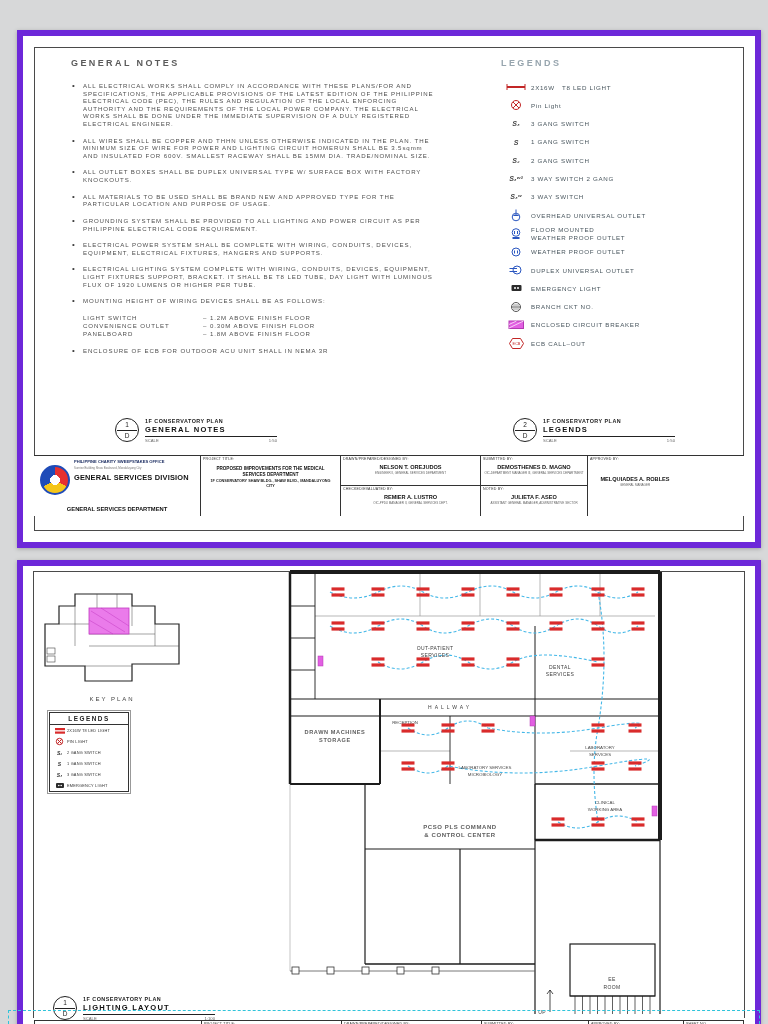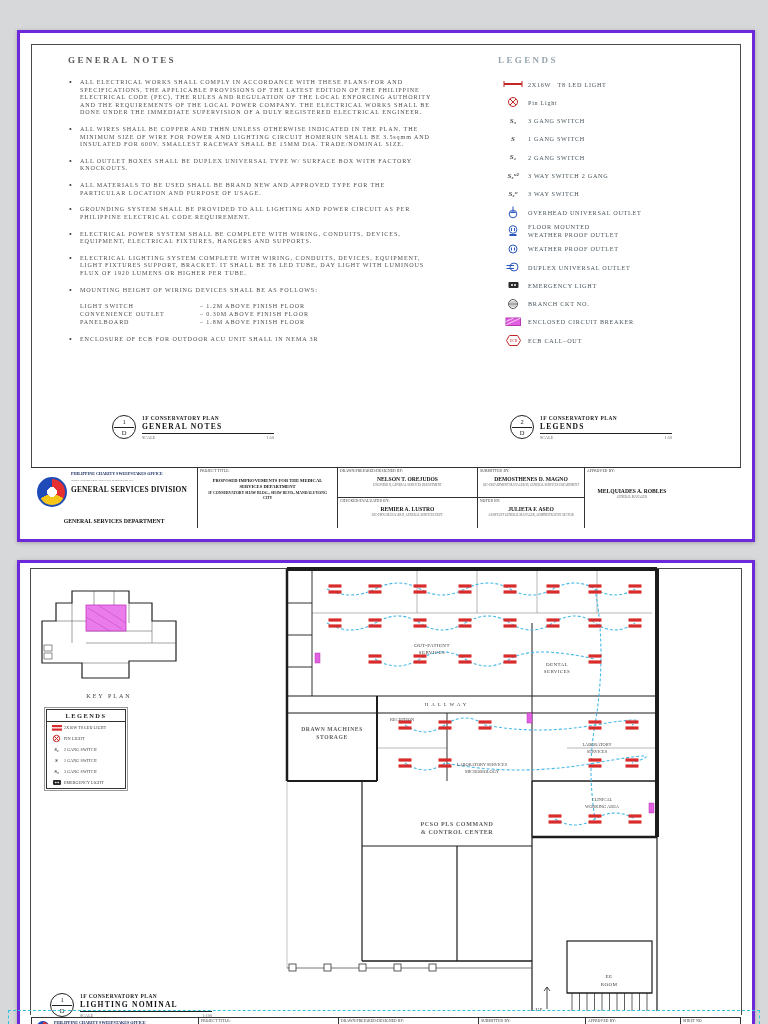--- a/index.html
+++ b/index.html
@@ -1,18 +1,18 @@
 <!DOCTYPE html>
 <html><head>
 <meta charset="utf-8">
 <style>
   html,body{margin:0;padding:0;}
   .viewer{position:relative;width:768px;height:1024px;background:#d7d8d9;overflow:hidden;
           font-family:"Liberation Sans",sans-serif;color:#333;}
-  .page{position:absolute;background:#fff;border:3px solid #6d28d9;box-shadow:0 1px 4px rgba(0,0,0,.25);font-family:Liberation Serif, serif;}
+  .page{position:absolute;background:#fff;border:6px solid #6d28d9;box-shadow:0 1px 4px rgba(0,0,0,.25);}
   #page1{left:17px;top:30px;width:732px;height:506px;}
   #page2{left:17px;top:560px;width:732px;height:500px;}
   .sheet-border{position:absolute;border:1px solid #4a4a4a;pointer-events:none;}
   #page1 .sheet-border{left:11px;right:11px;top:11px;bottom:11px;}
   #page2 .sheet-border{left:10px;right:10px;top:5px;height:446px;border-bottom:none;}
 
   
   .notes-heading{position:absolute;left:48px;top:22px;font-size:9px;letter-spacing:2.4px;color:#5a5a5a;font-weight:bold;}
   .notes{position:absolute;left:60px;top:46px;width:352px;margin:0;padding:0;list-style:none;}
   .notes li{position:relative;margin:0 0 9px 0;font-size:6.1px;letter-spacing:.9px;line-height:1.25;color:#4f4f4f;}
@@ -33,21 +33,21 @@
   .callout{position:absolute;display:flex;gap:6px;align-items:flex-start;}
   .co-circle{width:22px;height:22px;border:1px solid #222;border-radius:50%;position:relative;flex:none;}
   .co-circle::after{content:"";position:absolute;left:1px;right:1px;top:50%;border-top:1px solid #222;}
   .co-num,.co-letter{position:absolute;width:100%;text-align:center;font-size:6.5px;color:#222;}
   .co-num{top:2px;} .co-letter{bottom:2px;}
   .co-title{font-size:5.4px;font-weight:bold;letter-spacing:.5px;color:#222;}
   .co-sub{font-size:7.6px;font-weight:bold;letter-spacing:1.2px;color:#111;border-bottom:1px solid #222;padding:1px 0 2px 0;width:132px;}
   .co-scale{display:flex;justify-content:space-between;width:132px;font-size:4.2px;color:#666;margin-top:1px;}
 
   
-  .tb{position:absolute;left:11px;right:11px;bottom:11px;height:60px;border-top:1px solid #333;display:flex;background:#fff;}
+  .tb{position:absolute;left:11px;right:11px;bottom:26px;height:60px;border-top:1px solid #333;display:flex;background:#fff;}
   .tb2{position:absolute;left:11px;right:11px;top:454px;height:60px;border:1px solid #333;display:flex;background:#fff;}
   .tb-col{border-left:1px solid #333;position:relative;box-sizing:border-box;height:100%;}
   .tb-col:first-child{border-left:none;}
   .tb-label{font-size:3.6px;color:#333;padding:1px 2px;letter-spacing:.2px;}
   .tb-name{font-size:5.6px;font-weight:bold;text-align:center;color:#111;margin-top:2px;}
   .tb-role{font-size:3px;color:#666;text-align:center;margin-top:1px;}
   .tb-half{height:50%;box-sizing:border-box;}
   .tb-half.top{border-bottom:1px solid #333;}
   .logo{position:absolute;left:6px;top:9px;width:30px;height:30px;border-radius:50%;
         background:radial-gradient(circle,#fff 0 26%,transparent 27%),
@@ -515,21 +515,21 @@
       <text class="rl" x="362" y="448">UP</text>
     </svg>
 
     <div class="callout" style="left:30px;top:430px;">
       <div class="co-circle">
         <div class="co-num">1</div>
         <div class="co-letter">D</div>
       </div>
       <div class="co-text">
         <div class="co-title">1F CONSERVATORY PLAN</div>
-        <div class="co-sub">LIGHTING NOMINAL</div>
+        <div class="co-sub">LIGHTING LAYOUT</div>
         <div class="co-scale">
             <span>SCALE</span>
             <span>1:100</span>
           </div>
       </div>
     </div>
 
     <div class="tb2">
       <div class="tb-col" style="width:166px;">
         <div class="logo small"></div>

